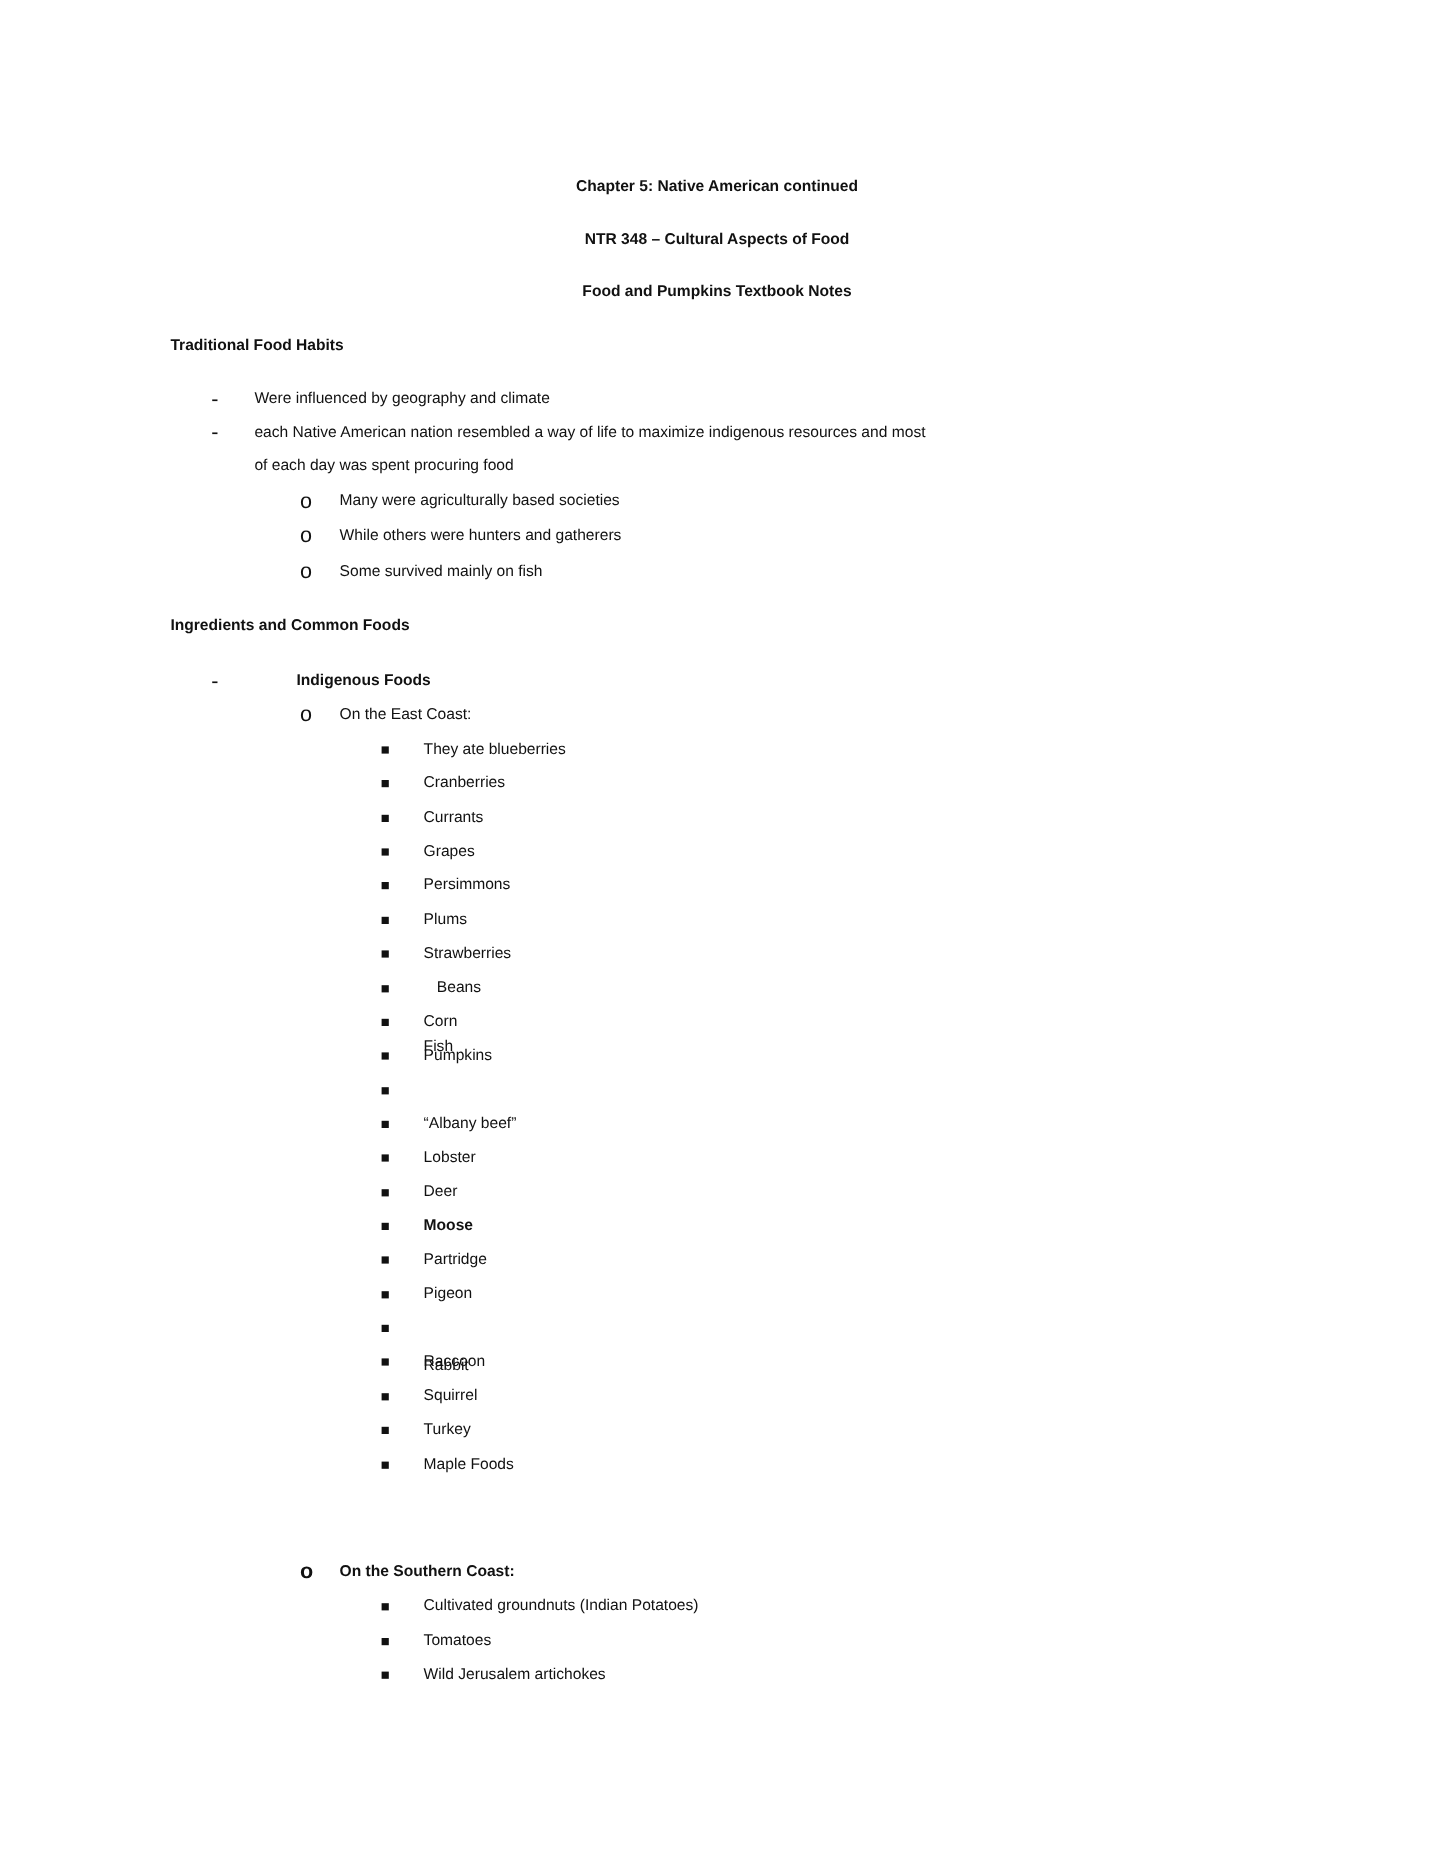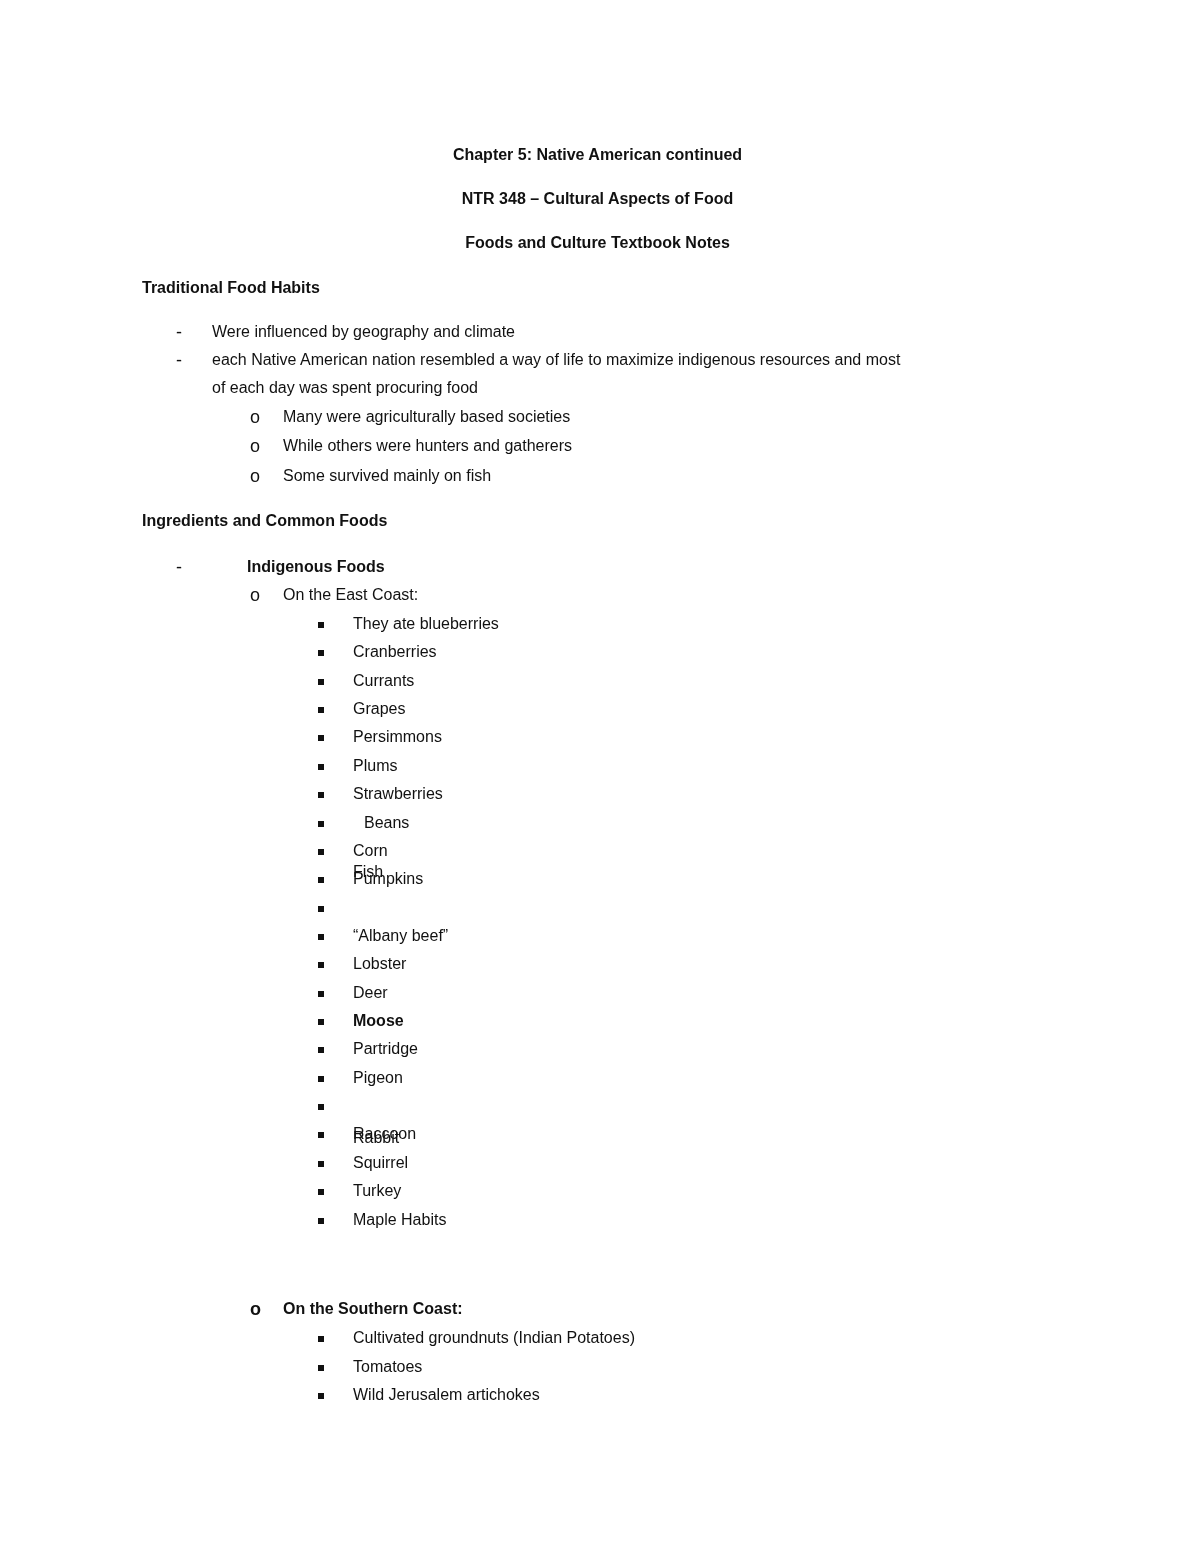--- a/index.html
+++ b/index.html
@@ -1,29 +1,29 @@
 <!DOCTYPE html>
 <html><head>
 <meta charset="utf-8">
 <style>
   html, body { margin: 0; padding: 0; background: #ffffff; }
   body { width: 1200px; height: 1553px; position: relative; overflow: hidden;
          font-family: "Liberation Sans", "DejaVu Sans", sans-serif; color: #111111; }
-  .line { position: absolute; font-size: 16px; line-height: 22px; white-space: nowrap; }
+  .line { position: absolute; font-size: 13px; line-height: 22px; white-space: nowrap; }
   .center { left: 0; width: 1195px; text-align: center; }
   .bold { font-weight: bold; }
   .marker { position: absolute; font-size: 18px; line-height: 22px; }
   .sq { position: absolute; width: 6px; height: 6px; background: #111; }
 </style>
 </head>
 <body>
 
 <div class="line center bold" style="top:144px;">Chapter 5: Native American continued</div>
 <div class="line center bold" style="top:188px;">NTR 348 – Cultural Aspects of Food</div>
-<div class="line center bold" style="top:232px;">Foods and Culture Textbook Notes</div>
+<div class="line center bold" style="top:232px;">Food and Pumpkins Textbook Notes</div>
 
 <div class="line bold" style="top:277px; left:142px;">Traditional Food Habits</div>
 
 <div class="marker" style="top:321px; left:176px;">-</div>
 <div class="line" style="top:321px; left:212px;">Were influenced by geography and climate</div>
 
 <div class="marker" style="top:349px; left:176px;">-</div>
 <div class="line" style="top:349px; left:212px;">each Native American nation resembled a way of life to maximize indigenous resources and most</div>
 <div class="line" style="top:377px; left:212px;">of each day was spent procuring food</div>
 
@@ -79,21 +79,21 @@
     <div class="line" style="top: 1066.76px; left: 353px;">Pigeon</div>
     <div class="sq" style="top: 1104.12px; left: 318px;"></div>
     <div class="line" style="top: 1095.12px; left: 353px; margin-top: 32px;">Rabbit</div>
     <div class="sq" style="top: 1132.48px; left: 318px;"></div>
     <div class="line" style="top: 1123.48px; left: 353px;">Raccoon</div>
     <div class="sq" style="top: 1160.84px; left: 318px;"></div>
     <div class="line" style="top: 1151.84px; left: 353px;">Squirrel</div>
     <div class="sq" style="top: 1189.2px; left: 318px;"></div>
     <div class="line" style="top: 1180.2px; left: 353px;">Turkey</div>
     <div class="sq" style="top: 1217.56px; left: 318px;"></div>
-    <div class="line" style="top: 1208.56px; left: 353px;">Maple Habits</div>
+    <div class="line" style="top: 1208.56px; left: 353px;">Maple Foods</div>
   </div>
 
 <div class="marker bold" style="top:1298px; left:250px;">o</div>
 <div class="line bold" style="top:1298px; left:283px;">On the Southern Coast:</div>
 
 <div id="south-list">
     <div class="sq" style="top: 1336px; left: 318px;"></div>
     <div class="line" style="top: 1327px; left: 353px;">Cultivated groundnuts (Indian Potatoes)</div>
     <div class="sq" style="top: 1364.5px; left: 318px;"></div>
     <div class="line" style="top: 1355.5px; left: 353px;">Tomatoes</div>

